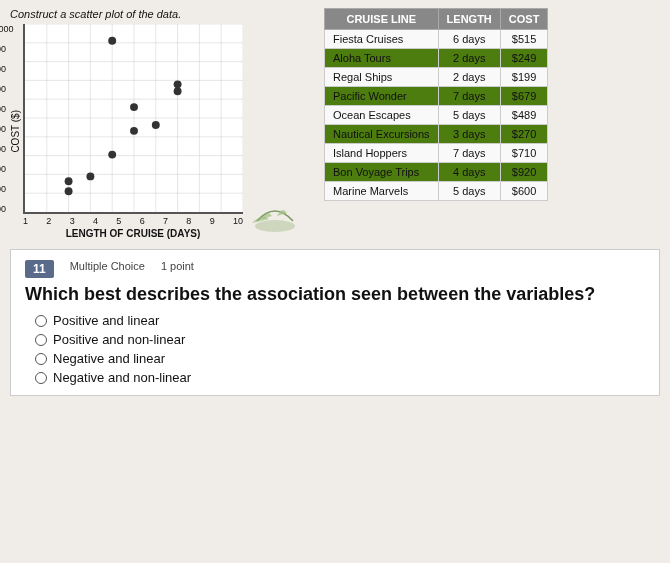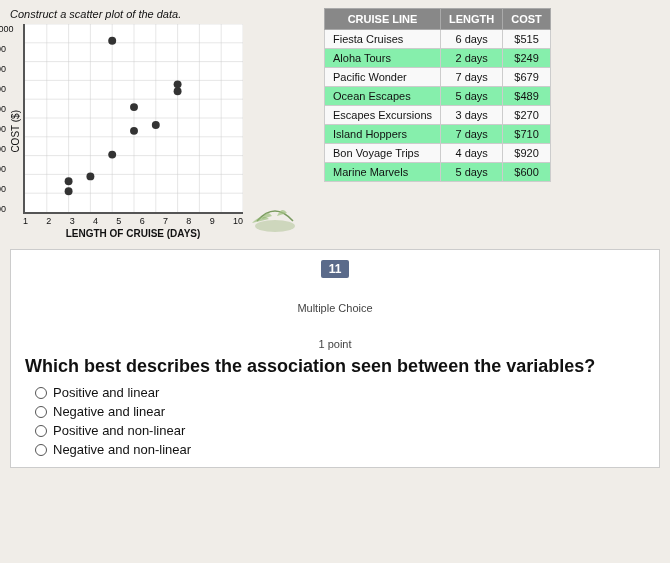--- a/index.html
+++ b/index.html
@@ -109,21 +109,21 @@
       padding: 4px 8px;
       text-align: center;
       font-weight: bold;
       border: 1px solid #aaa;
       font-size: 11px;
     }
 
     .data-table td {
       padding: 3px 8px;
       border: 1px solid #ccc;
-      background: #86efac;
+      background: #4d7c0f;
       text-align: center;
     }
 
     .data-table td:first-child {
       text-align: left;
     }
 
     .data-table tr:nth-child(odd) td {
       background: #f9f9f9;
     }
@@ -131,24 +131,23 @@
     
     .question-section {
       background: white;
       border: 1px solid #ccc;
       padding: 10px 14px;
       margin-top: 6px;
     }
 
     .question-header {
       display: flex;
-      align-items: center;
-      gap: 24px;
+      align-items: flex-start;
+      gap: 16px;
       margin-bottom: 6px;
-      flex-direction: column;
     }
 
     .question-number {
       background: #5a6a8a;
       color: white;
       padding: 2px 8px;
       font-weight: bold;
       font-size: 12px;
       border-radius: 2px;
     }
@@ -309,31 +308,36 @@
               <td>Fiesta Cruises</td>
               <td>6 days</td>
               <td>$515</td>
             </tr>
             <tr>
               <td>Aloha Tours</td>
               <td>2 days</td>
               <td>$249</td>
             </tr>
             <tr>
+              <td>Regal Ships</td>
+              <td>2 days</td>
+              <td>$199</td>
+            </tr>
+            <tr>
               <td>Pacific Wonder</td>
               <td>7 days</td>
               <td>$679</td>
             </tr>
             <tr>
               <td>Ocean Escapes</td>
               <td>5 days</td>
               <td>$489</td>
             </tr>
             <tr>
-              <td>Escapes Excursions</td>
+              <td>Nautical Excursions</td>
               <td>3 days</td>
               <td>$270</td>
             </tr>
             <tr>
               <td>Island Hoppers</td>
               <td>7 days</td>
               <td>$710</td>
             </tr>
             <tr>
               <td>Bon Voyage Trips</td>
@@ -357,25 +361,25 @@
       <span class="question-meta">1 point</span>
     </div>
     <div class="question-text">Which best describes the association seen between the variables?</div>
     <div class="answer-options" id="answer-options">
     <div class="answer-option">
           <div class="radio-circle"></div>
           <span>Positive and linear</span>
         </div>
         <div class="answer-option">
           <div class="radio-circle"></div>
-          <span>Negative and linear</span>
+          <span>Positive and non-linear</span>
         </div>
         <div class="answer-option">
           <div class="radio-circle"></div>
-          <span>Positive and non-linear</span>
+          <span>Negative and linear</span>
         </div>
         <div class="answer-option">
           <div class="radio-circle"></div>
           <span>Negative and non-linear</span>
         </div>
       </div>
   </div>
 </div>
 
 </body></html>

